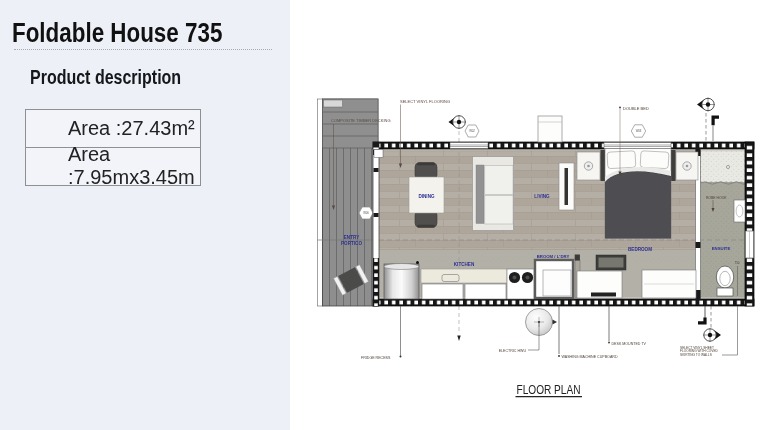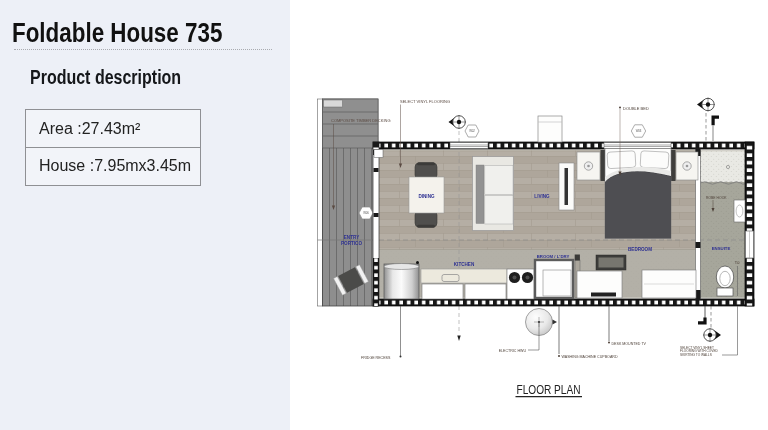--- a/index.html
+++ b/index.html
@@ -5,32 +5,32 @@
   html,body{margin:0;padding:0;width:768px;height:430px;background:#fff;overflow:hidden;
     font-family:"Liberation Sans",sans-serif;}
   .panel{position:absolute;left:0;top:0;width:290px;height:430px;background:#edf0f7;}
   .title{position:absolute;left:12px;top:17px;font-size:28px;font-weight:bold;color:#111;
     transform:scaleX(0.80);transform-origin:0 50%;white-space:nowrap;}
   .dotline{position:absolute;left:14px;top:49px;width:258px;border-top:1px dotted #a9abb0;}
   .subtitle{position:absolute;left:30px;top:66px;font-size:20px;font-weight:bold;color:#15171a;
     transform:scaleX(0.80);transform-origin:0 50%;white-space:nowrap;}
   .infobox{position:absolute;left:25px;top:109px;width:176px;}
   .infobox .cell{box-sizing:border-box;height:38.3px;border:1px solid #8f9094;border-bottom:none;
-    font-size:16px;color:#222;display:flex;align-items:center;padding-left:13px;background:#f2f4f9;}
+    font-size:20px;color:#222;display:flex;align-items:center;padding-left:42px;background:#f2f4f9;}
   .infobox .cell:last-child{border-bottom:1px solid #8f9094;}
 </style>
 </head>
 <body>
 <div class="panel"></div>
 <div class="title">Foldable House 735</div>
 <div class="dotline"></div>
 <div class="subtitle">Product description</div>
 <div class="infobox">
   <div class="cell">Area :27.43m²</div>
-  <div class="cell">House :7.95mx3.45m</div>
+  <div class="cell">Area :7.95mx3.45m</div>
 </div>
 
 <svg id="plan" style="position:absolute;left:290px;top:85px" width="478" height="315" viewBox="290 85 478 315">
 <defs>
   <pattern id="deckp" width="7" height="10" patternUnits="userSpaceOnUse">
     <rect width="7" height="10" fill="#8e8e8e"></rect>
     <rect x="0" width="1" height="10" fill="#6c6c6c"></rect>
   </pattern>
   <pattern id="woodp" width="44" height="14" patternUnits="userSpaceOnUse" patternTransform="translate(379 149)">
     <rect width="44" height="14" fill="#b5aea4"></rect>

